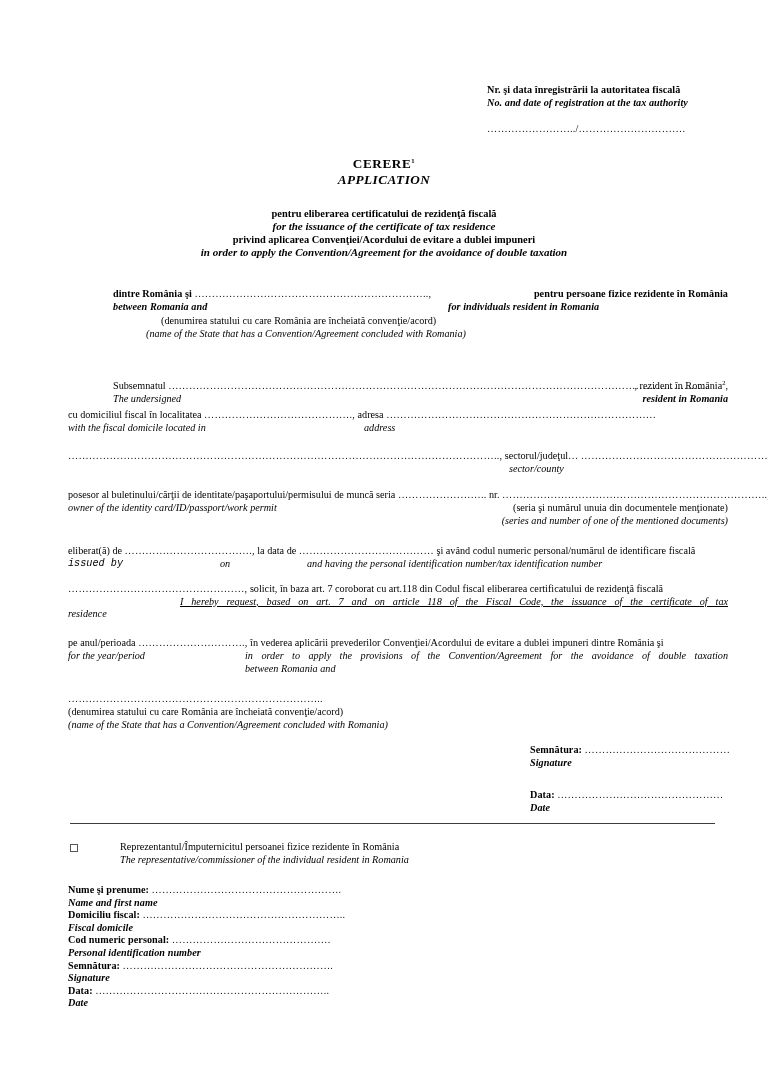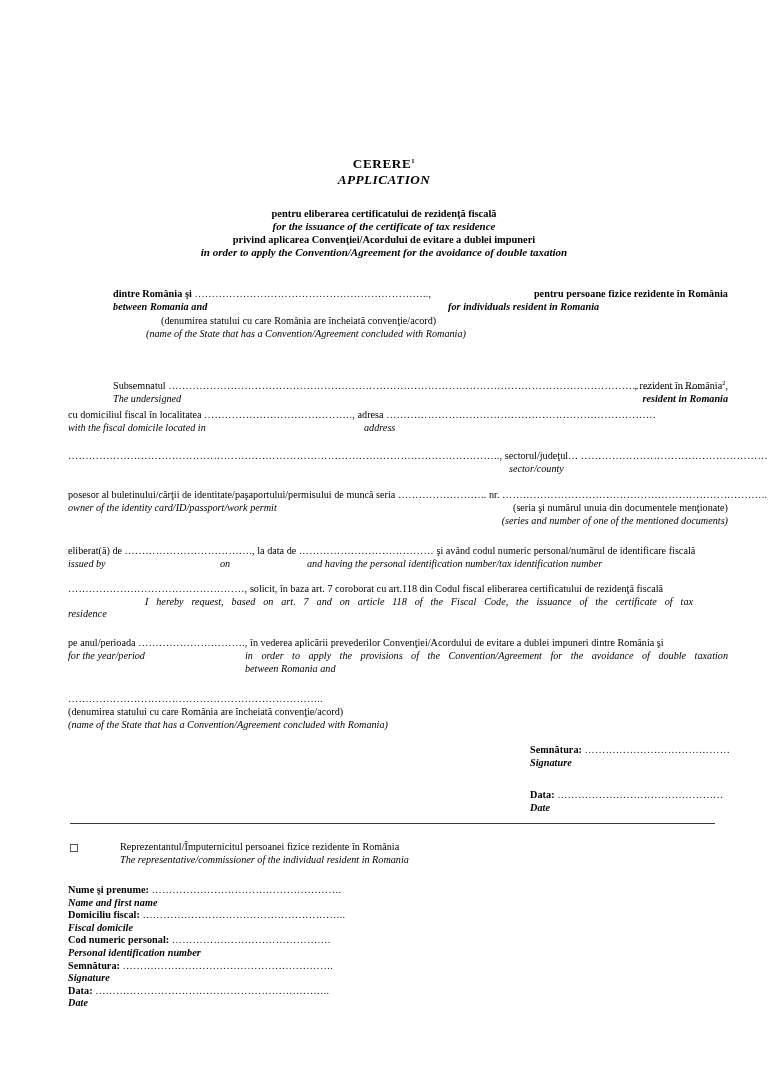--- a/index.html
+++ b/index.html
@@ -119,31 +119,32 @@
   #owner-row1 { white-space: nowrap; }
   #owner-row2 { position: relative; height: 13px; }
   #owner-en-left { position: absolute; left: 0; top: 0; white-space: nowrap; }
   #owner-note-ro { position: absolute; right: 0; top: 0; white-space: nowrap; }
   #owner-row3 { position: relative; height: 13px; }
   #owner-note-en { position: absolute; right: 0; top: 0; white-space: nowrap; }
 
   #issued-block { left: 68px; top: 545px; width: 660px; }
   #issued-row1 { white-space: nowrap; }
   #issued-row2 { position: relative; height: 13px; }
-  #issued-en-by { position: absolute; left: 0; top: 0; }
+  #issued-en-by { position: absolute; left: 0; top: 0; font-family: Liberation Mono, monospace; }
   #issued-en-on { position: absolute; left: 152px; top: 0; }
   #issued-en-having { position: absolute; left: 239px; top: 0; white-space: nowrap; text-align: center; }
 
   #request-block { left: 68px; top: 583px; width: 660px; }
   #request-row1 { white-space: nowrap; }
   #request-row2 {
-    margin-left: 77px;
+    margin-left: 112px;
     width: 548px;
     text-align: justify;
     text-align-last: justify;
+    text-decoration: underline;
   }
   #request-row3 { margin-top: 0; }
 
   #period-block { left: 68px; top: 637px; width: 660px; }
   #period-row1 { white-space: nowrap; }
   #period-row2 { position: relative; height: 13px; }
   #period-en-left { position: absolute; left: 0; top: 0; white-space: nowrap; }
   #period-en-right {
     position: absolute; left: 177px; top: 0;
     width: 483px;
@@ -184,20 +185,25 @@
   #rep-fields { left: 68px; top: 884px; width: 660px; }
   #rep-fields .fld { white-space: nowrap; }
 
   .dots { font-weight: normal; font-style: normal; letter-spacing: 0.2px; }
 </style>
 </head>
 <body>
 
 <div class="page">
 
+  <div class="abs" id="header-block">
+    <div class="line ro">Nr. şi data înregistrării la autoritatea fiscală</div>
+    <div class="line en">No. and date of registration at the tax authority</div>
+    <div id="reg-dots" class="dots">……………………../………………………….</div>
+  </div>
 
   <div class="abs" id="title-block">
     <div id="doc-title-ro"><span>CERERE</span><sup>1</sup></div>
     <div id="doc-title-en">APPLICATION</div>
     <div id="subtitle-1">
       <div class="sub-ro">pentru eliberarea certificatului de rezidenţă fiscală</div>
       <div class="sub-en">for the issuance of the certificate of tax residence</div>
     </div>
     <div id="subtitle-2">
       <div class="sub-ro">privind aplicarea Convenţiei/Acordului de evitare a dublei impuneri</div>

